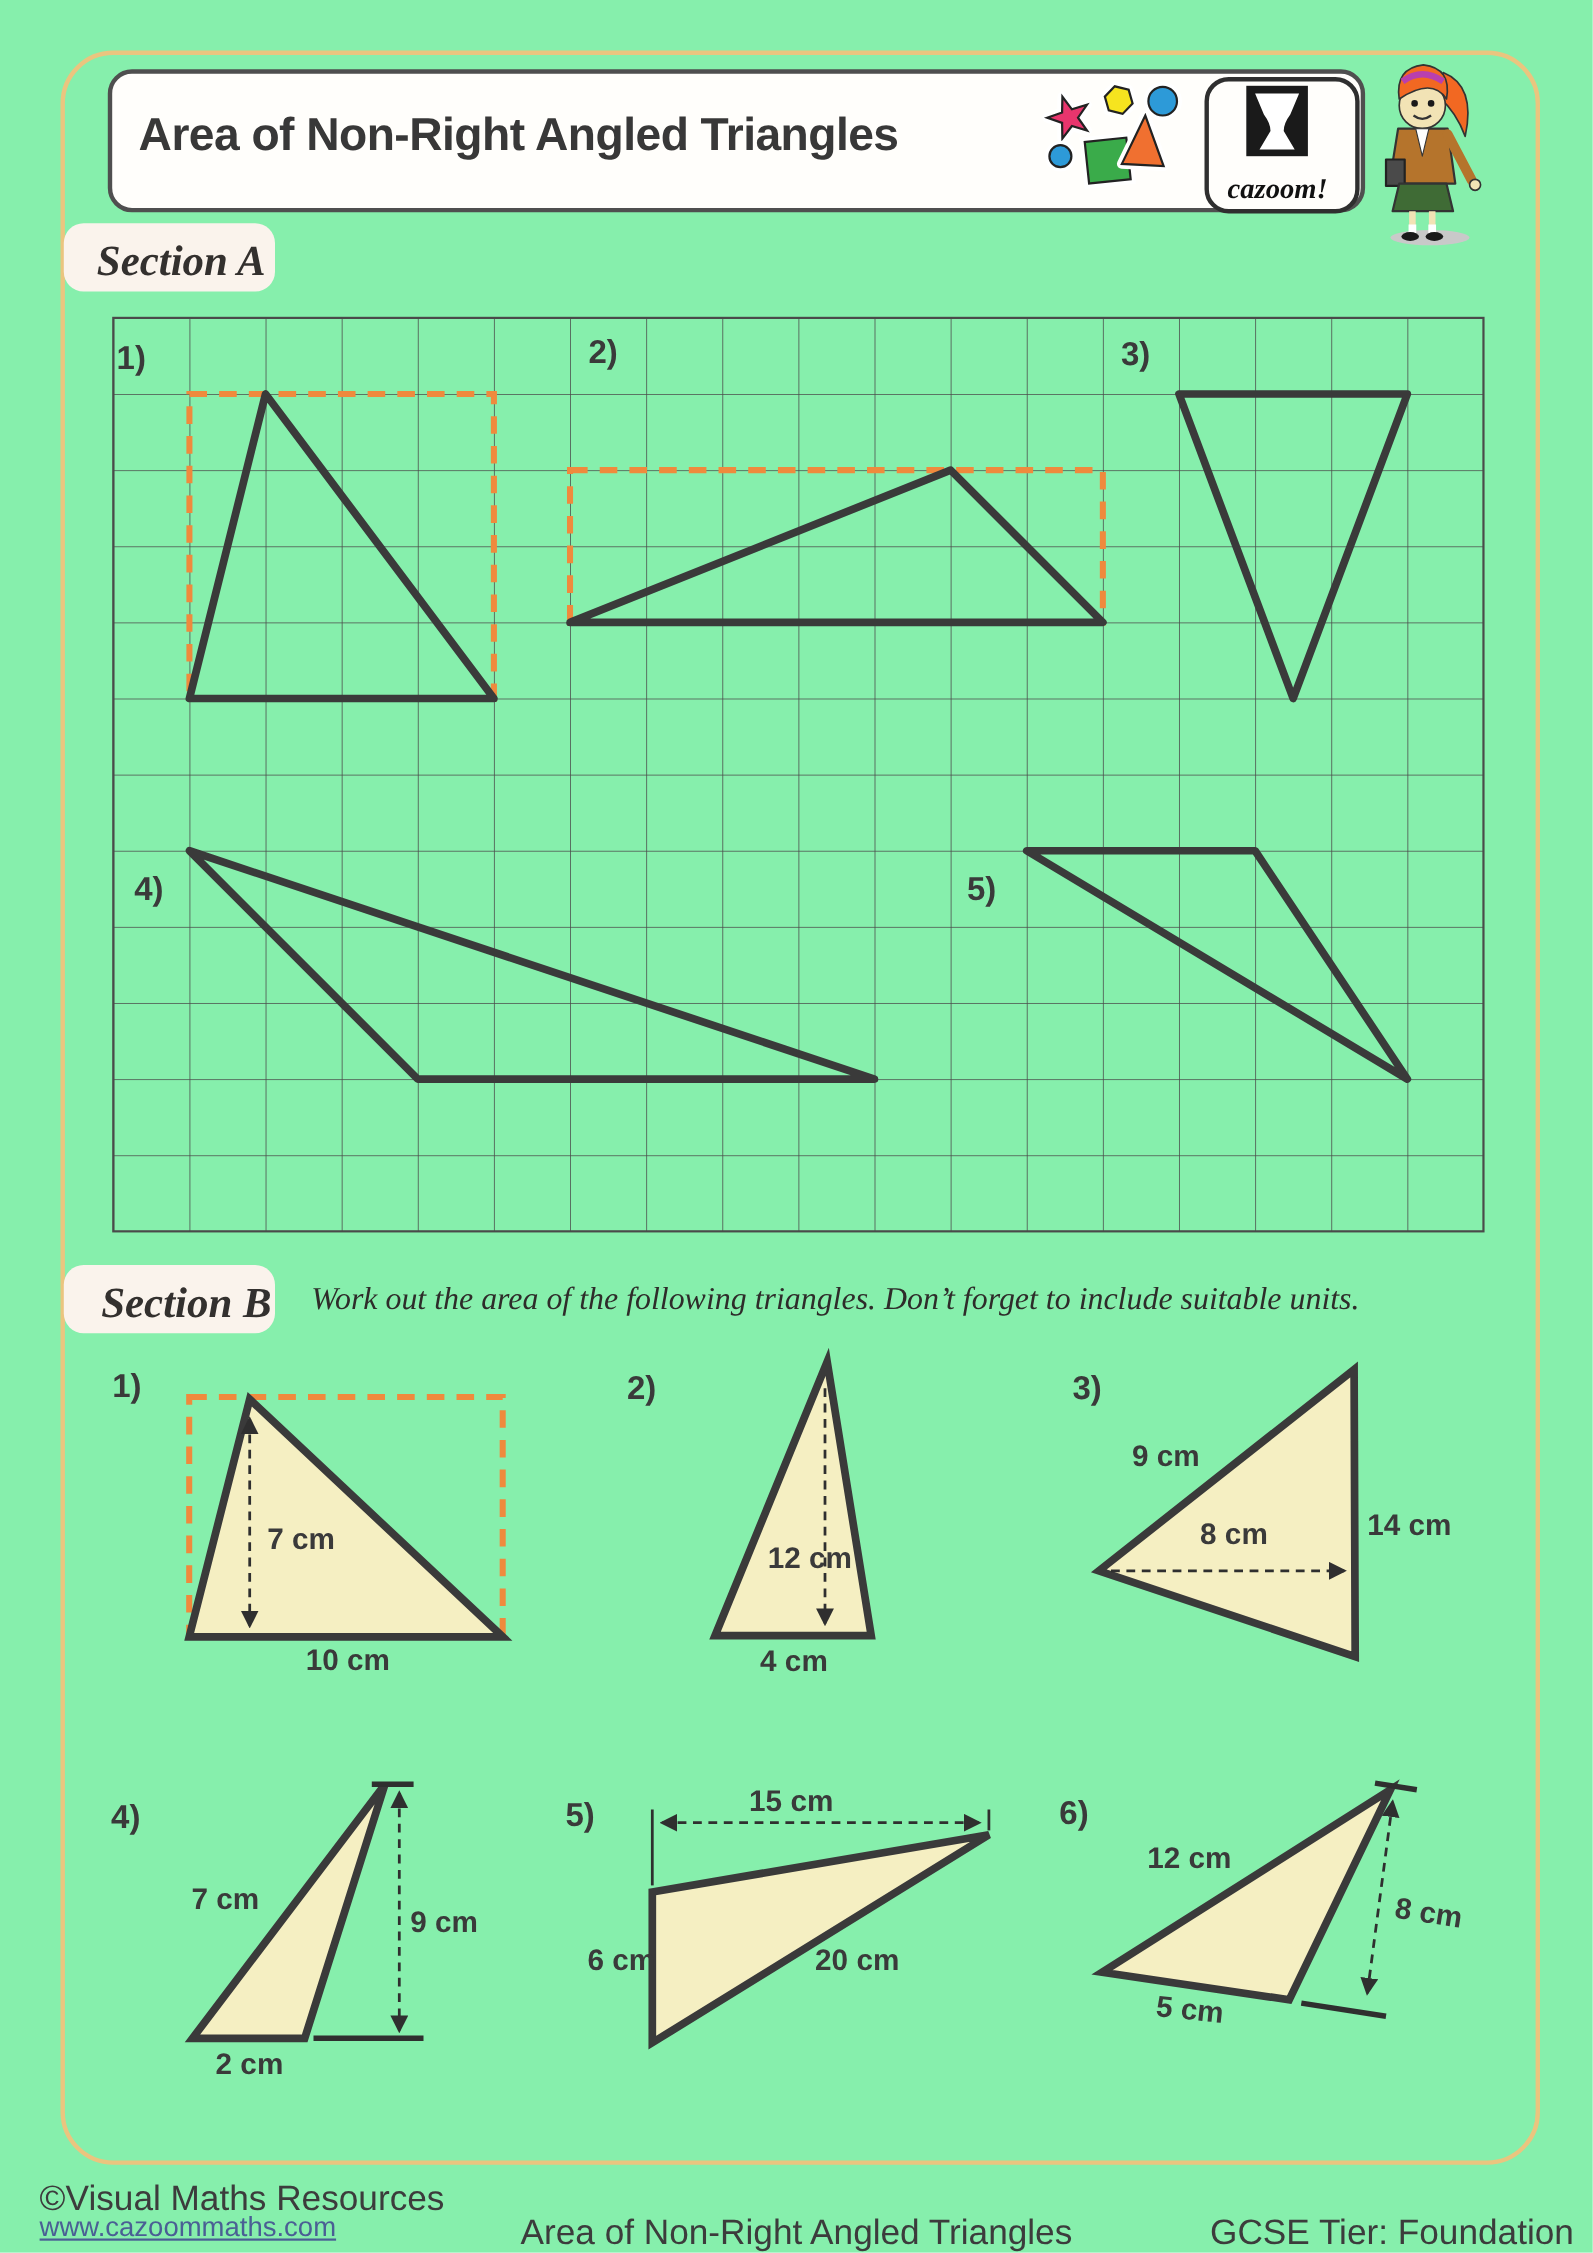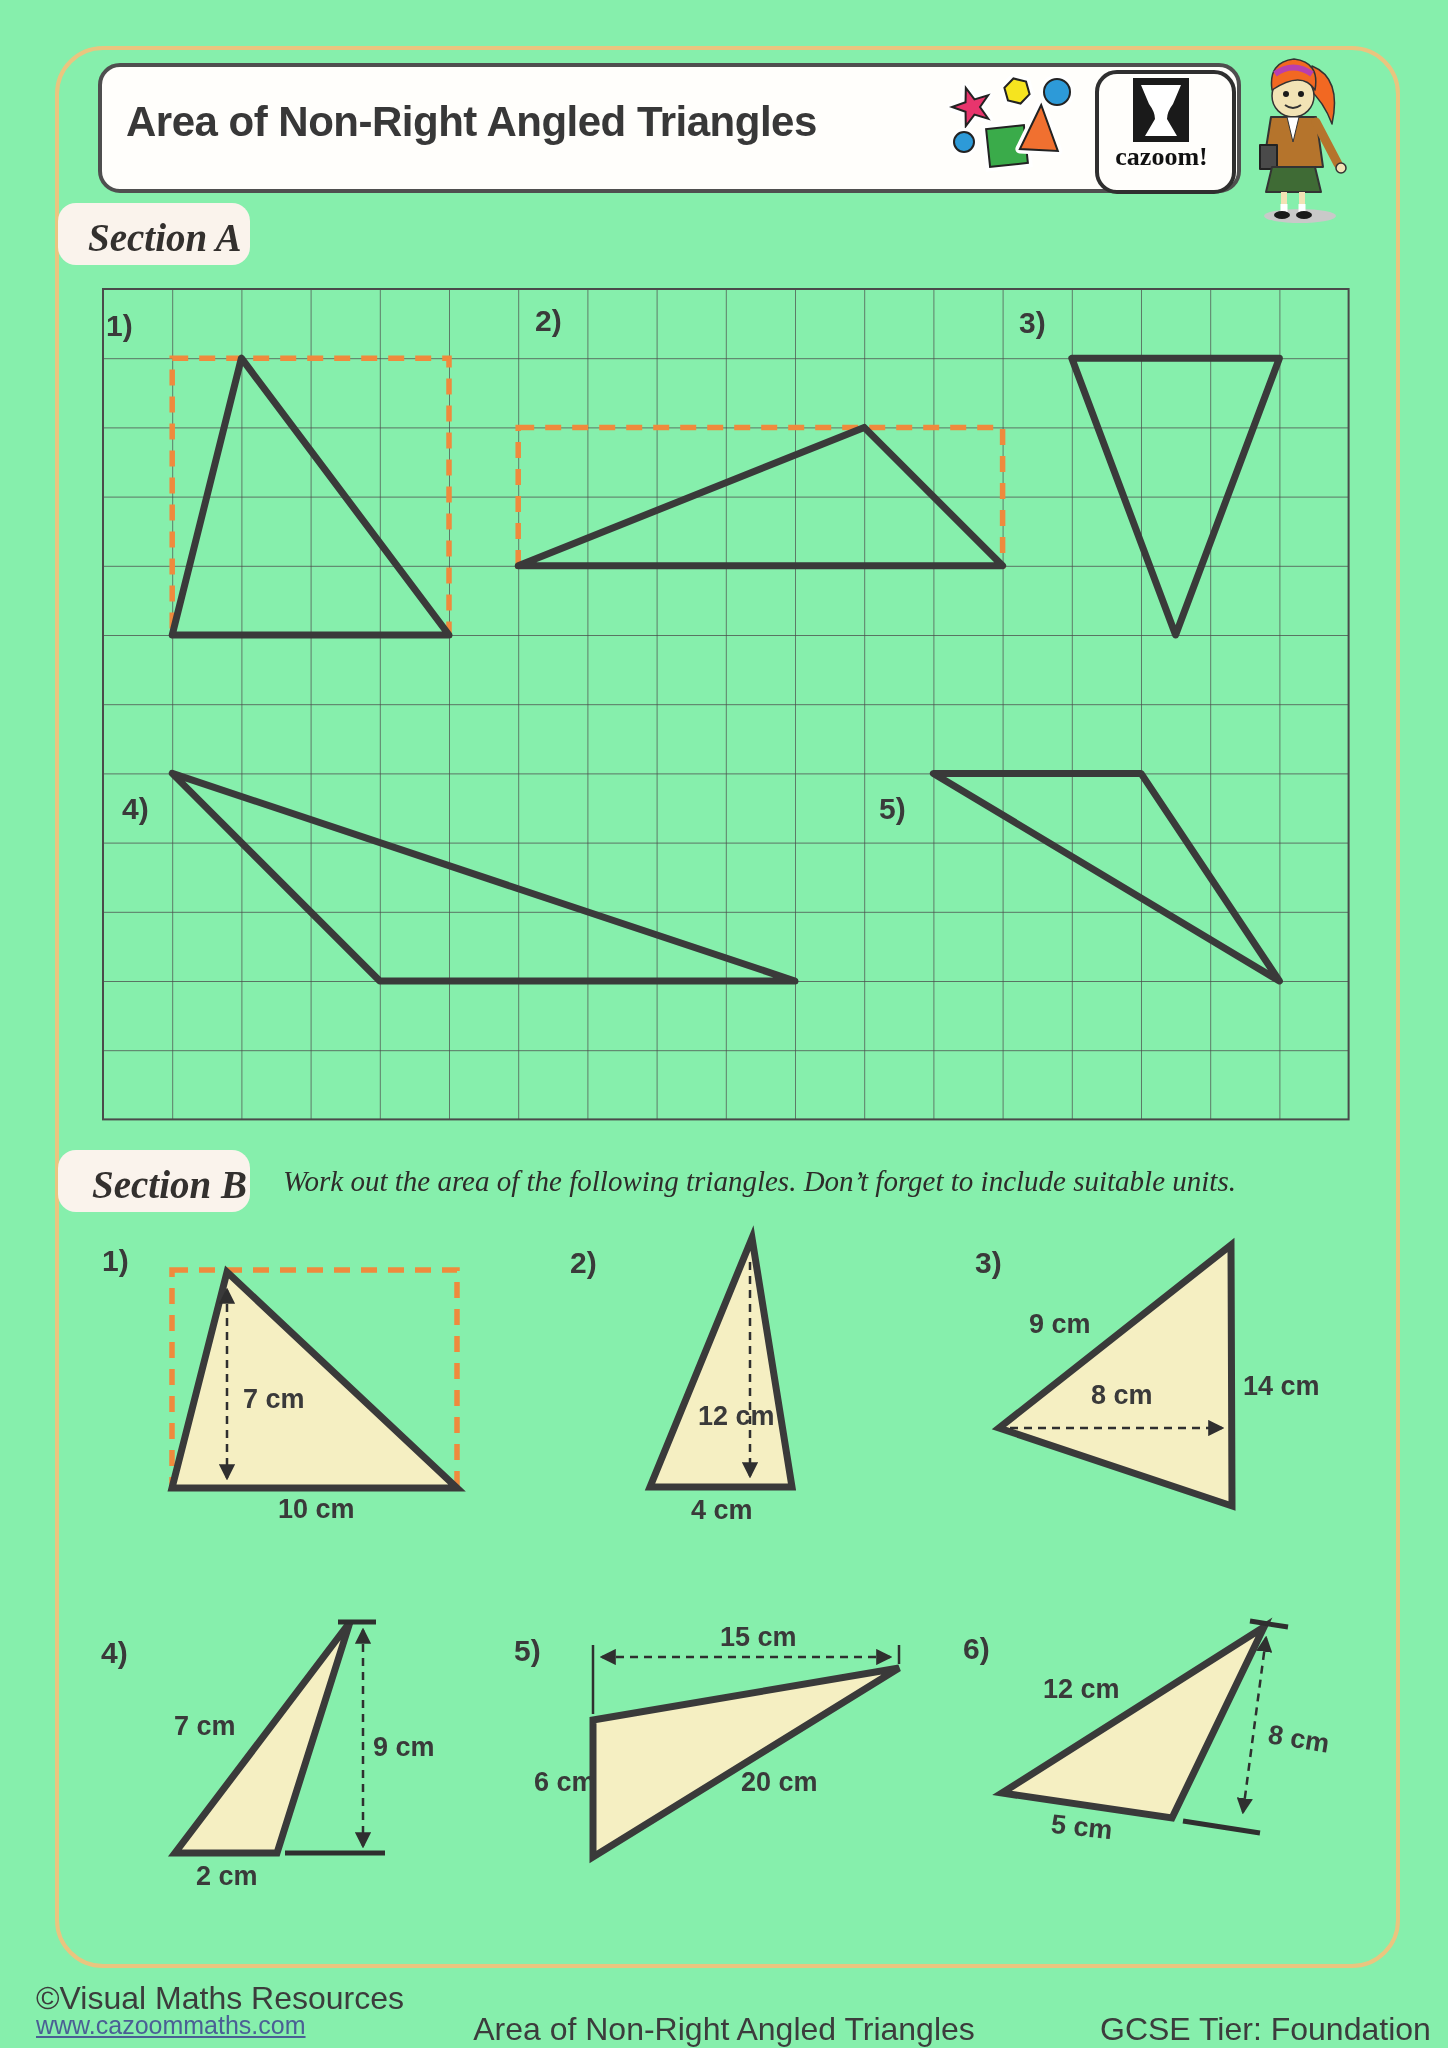--- a/index.html
+++ b/index.html
@@ -143,21 +143,21 @@
     </g>
     <g stroke="#2f2f2f" stroke-width="5" fill="none">
       <path d="M285 1853 L385 1853"></path>
       <path d="M338 1622 L376 1622"></path>
       <path d="M1183 1821 L1260 1833"></path>
       <path d="M1250 1621 L1288 1627"></path>
     </g>
   </svg>
 
   <div class="abs title" style="left:126px;top:101px;">Area of Non-Right Angled Triangles</div>
-  <div class="abs logo-text" style="left:1095px;top:144px;">cazoom!</div>
+  <div class="abs logo-text" style="left:1095px;top:159px;font-style:italic;">cazoom!</div>
 
   <div class="abs sec-label" style="left:88px;top:218px;">Section A</div>
   <div class="abs qlbl" style="left:106px;top:311px;">1)</div>
   <div class="abs qlbl" style="left:535px;top:306px;">2)</div>
   <div class="abs qlbl" style="left:1019px;top:308px;">3)</div>
   <div class="abs qlbl" style="left:122px;top:794px;">4)</div>
   <div class="abs qlbl" style="left:879px;top:794px;">5)</div>
 
   <div class="abs sec-label" style="left:92px;top:1165px;">Section B</div>
   <div class="abs instr" style="left:283px;top:1167px;">Work out the area of the following triangles. Don’t forget to include suitable units.</div>
@@ -172,21 +172,21 @@
   <div class="abs dim" style="left:243px;top:1386px;">7 cm</div>
   <div class="abs dim" style="left:278px;top:1496px;">10 cm</div>
   <div class="abs dim" style="left:698px;top:1403px;">12 cm</div>
   <div class="abs dim" style="left:691px;top:1497px;">4 cm</div>
   <div class="abs dim" style="left:1029px;top:1311px;">9 cm</div>
   <div class="abs dim" style="left:1091px;top:1382px;">8 cm</div>
   <div class="abs dim" style="left:1243px;top:1373px;">14 cm</div>
   <div class="abs dim" style="left:174px;top:1713px;">7 cm</div>
   <div class="abs dim" style="left:196px;top:1863px;">2 cm</div>
   <div class="abs dim" style="left:373px;top:1734px;">9 cm</div>
-  <div class="abs dim" style="left:720px;top:1624px;text-align:center;">15 cm</div>
+  <div class="abs dim" style="left:681px;top:1624px;text-align:center;">15 cm</div>
   <div class="abs dim" style="left:534px;top:1769px;">6 cm</div>
   <div class="abs dim" style="left:741px;top:1769px;">20 cm</div>
   <div class="abs dim" style="left:1043px;top:1676px;">12 cm</div>
   <div class="abs dim rot8" style="left:1268px;top:1726px;">8 cm</div>
   <div class="abs dim rot5" style="left:1051px;top:1814px;">5 cm</div>
 
   <div class="abs foot" style="left:36px;top:1982px;">©Visual Maths Resources</div>
   <div class="abs foot-link" style="left:36px;top:2013px;">www.cazoommaths.com</div>
   <div class="abs foot" style="left:424px;top:2013px;width:600px;text-align:center;">Area of Non-Right Angled Triangles</div>
   <div class="abs foot" style="left:1100px;top:2013px;width:300px;text-align:right;">GCSE Tier: Foundation</div>

